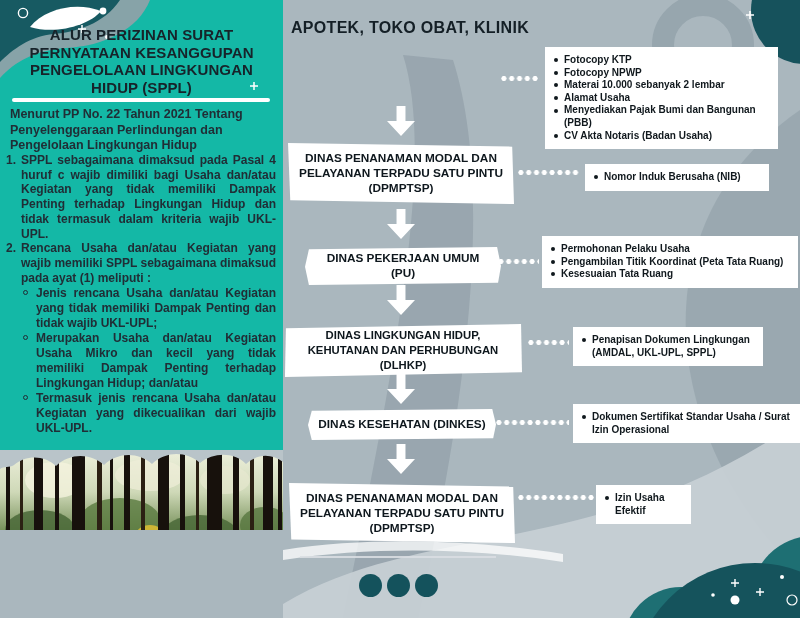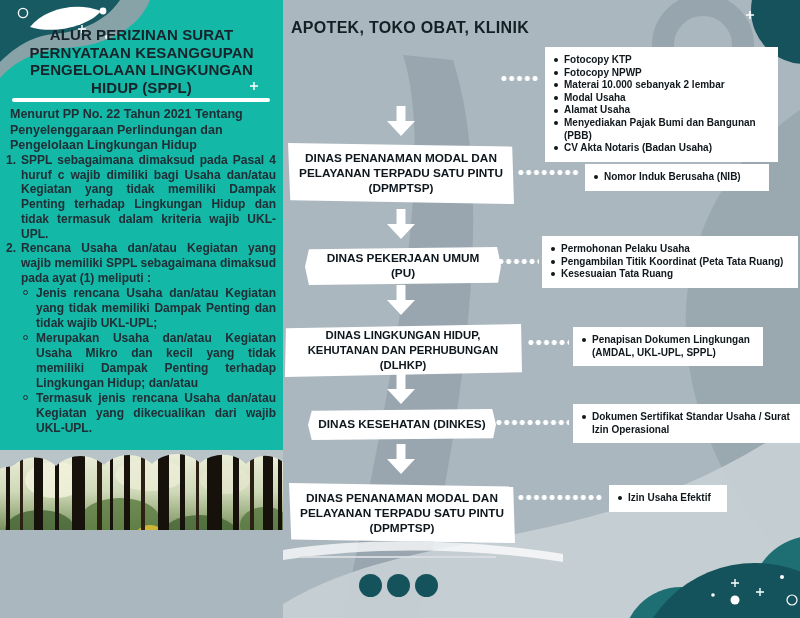--- a/index.html
+++ b/index.html
@@ -191,24 +191,20 @@
         <li>
             <span class="b"></span>
             <span>Fotocopy NPWP</span>
           </li>
         <li>
             <span class="b"></span>
             <span>Materai 10.000 sebanyak 2 lembar</span>
           </li>
         <li>
             <span class="b"></span>
-            <span>Modal Usaha</span>
-          </li>
-        <li>
-            <span class="b"></span>
             <span>Alamat Usaha</span>
           </li>
         <li>
             <span class="b"></span>
             <span>Menyediakan Pajak Bumi dan Bangunan (PBB)</span>
           </li>
         <li>
             <span class="b"></span>
             <span>CV Akta Notaris (Badan Usaha)</span>
           </li>
@@ -267,21 +263,21 @@
         <li>
             <span class="b"></span>
             <span>Dokumen Sertifikat Standar Usaha / Surat Izin Operasional</span>
           </li>
       </ul>
     </div>
     <div class="arrow" style="left:104px;top:444px;"></div>
 
     <div class="fbox cut-c" style="left:6px;top:483px;width:226px;min-height:60px;">DINAS PENANAMAN MODAL DAN PELAYANAN TERPADU SATU PINTU (DPMPTSP)</div>
     <div class="dots" style="left:234px;top:494px;width:86px;"></div>
-    <div class="req" style="left:326px;top:485px;width:118px;">
+    <div class="req" style="left:313px;top:485px;width:95px;">
       <ul>
         <li>
             <span class="b"></span>
             <span>Izin Usaha Efektif</span>
           </li>
       </ul>
     </div>
 
     <div class="endline"></div>
     <div class="tdots">

